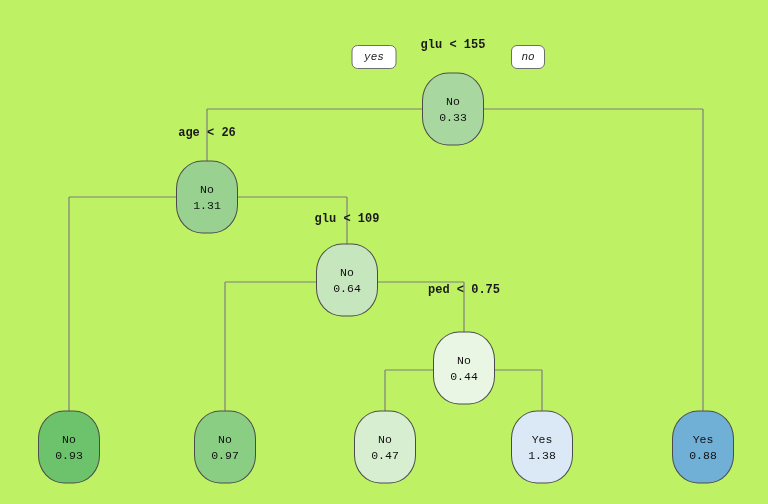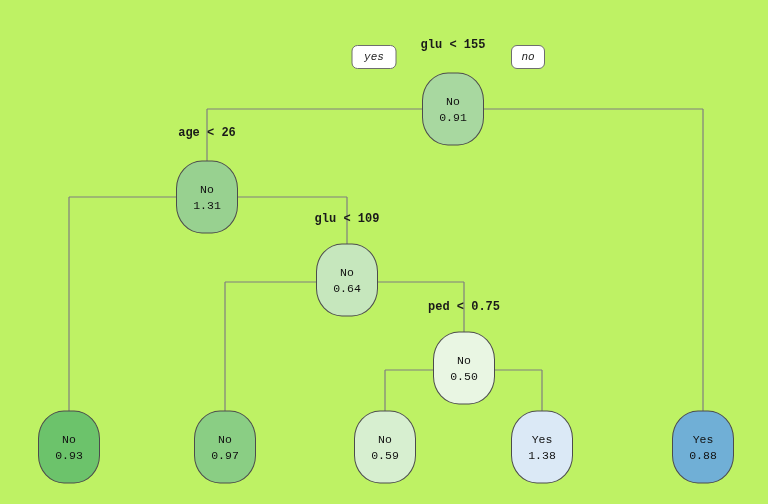--- a/index.html
+++ b/index.html
@@ -71,48 +71,48 @@
       <line x1="225" y1="282" x2="225" y2="412" stroke="#7f7f7f" stroke-width="1.2"></line>
       <line x1="464" y1="282" x2="464" y2="333" stroke="#7f7f7f" stroke-width="1.2"></line>
       <line x1="385" y1="370" x2="542" y2="370" stroke="#7f7f7f" stroke-width="1.2"></line>
       <line x1="385" y1="370" x2="385" y2="412" stroke="#7f7f7f" stroke-width="1.2"></line>
       <line x1="542" y1="370" x2="542" y2="412" stroke="#7f7f7f" stroke-width="1.2"></line>
     </svg>
   <div id="nodes">
       <div class="split-label" style="left: 453px; top: 45px;">glu &lt; 155</div>
       <div class="node" style="left: 453px; top: 109px; background: rgb(168, 216, 160); border-color: rgb(76, 76, 76);">
         <div>No</div>
-        <div>0.91</div>
+        <div>0.33</div>
       </div>
       <div class="split-label" style="left: 207px; top: 133px;">age &lt; 26</div>
       <div class="node" style="left: 207px; top: 197px; background: rgb(152, 209, 144); border-color: rgb(76, 76, 76);">
         <div>No</div>
         <div>1.31</div>
       </div>
       <div class="split-label" style="left: 347px; top: 219px;">glu &lt; 109</div>
       <div class="node" style="left: 347px; top: 280px; background: rgb(198, 231, 189); border-color: rgb(76, 76, 76);">
         <div>No</div>
         <div>0.64</div>
       </div>
-      <div class="split-label" style="left: 464px; top: 307px;">ped &lt; 0.75</div>
+      <div class="split-label" style="left: 464px; top: 290px;">ped &lt; 0.75</div>
       <div class="node" style="left: 464px; top: 368px; background: rgb(233, 246, 227); border-color: rgb(76, 76, 76);">
         <div>No</div>
-        <div>0.50</div>
+        <div>0.44</div>
       </div>
       <div class="node" style="left: 69px; top: 447px; background: rgb(108, 195, 107); border-color: rgb(76, 76, 76);">
         <div>No</div>
         <div>0.93</div>
       </div>
       <div class="node" style="left: 225px; top: 447px; background: rgb(138, 206, 132); border-color: rgb(76, 76, 76);">
         <div>No</div>
         <div>0.97</div>
       </div>
       <div class="node" style="left: 385px; top: 447px; background: rgb(215, 239, 208); border-color: rgb(76, 76, 76);">
         <div>No</div>
-        <div>0.59</div>
+        <div>0.47</div>
       </div>
       <div class="node" style="left: 542px; top: 447px; background: rgb(219, 233, 246); border-color: rgb(76, 76, 76);">
         <div>Yes</div>
         <div>1.38</div>
       </div>
       <div class="node" style="left: 703px; top: 447px; background: rgb(112, 175, 214); border-color: rgb(76, 76, 76);">
         <div>Yes</div>
         <div>0.88</div>
       </div>
     </div>

